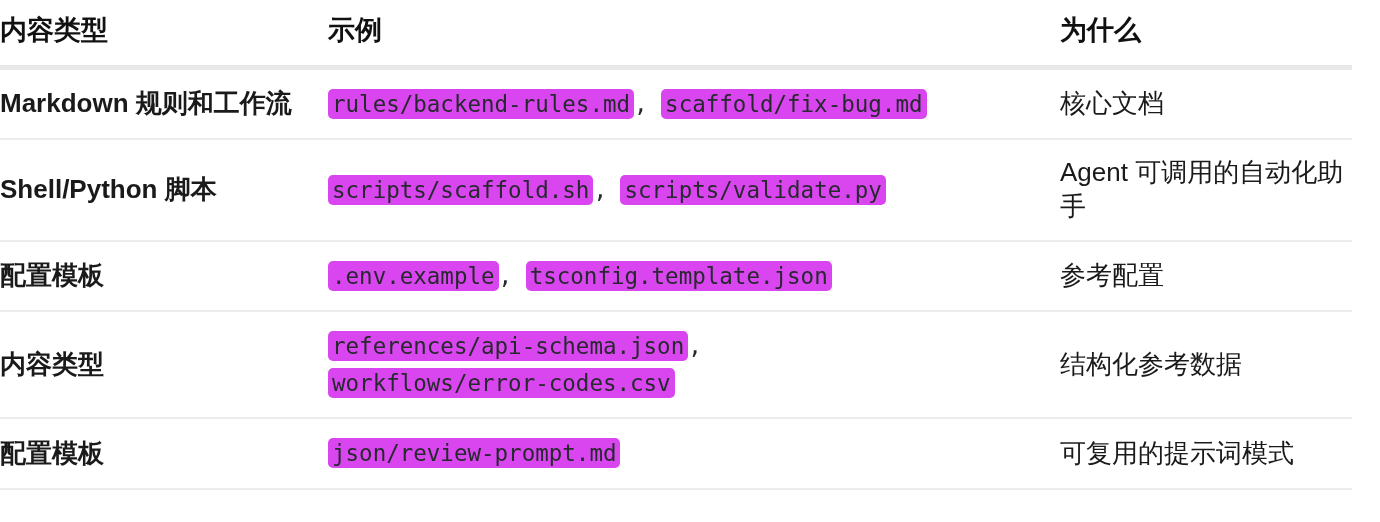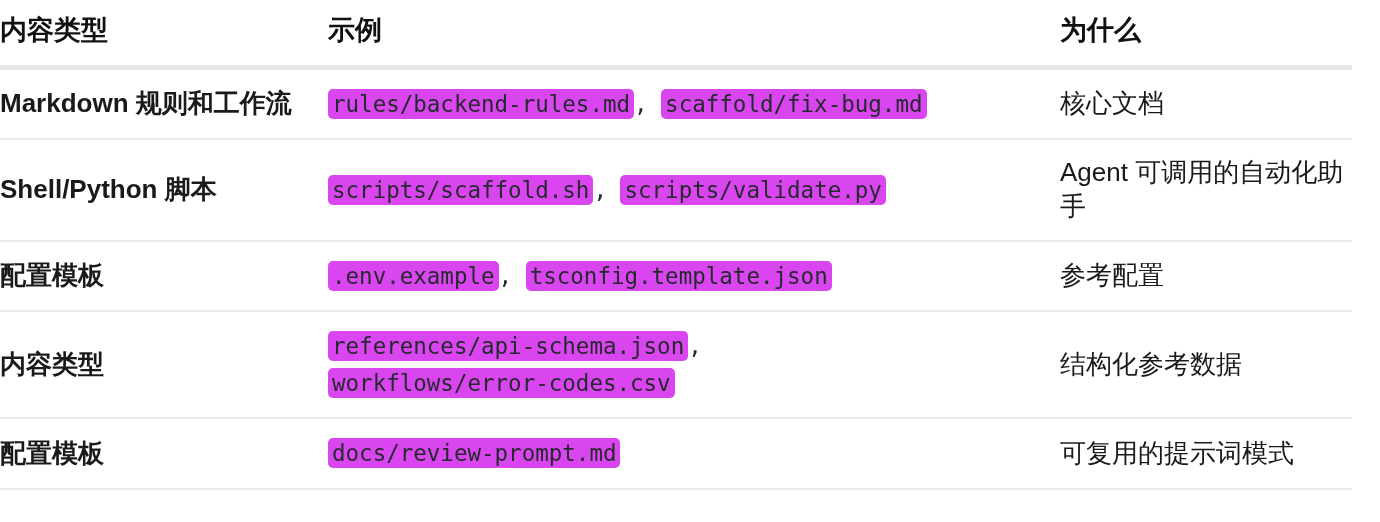--- a/index.html
+++ b/index.html
@@ -134,20 +134,20 @@
           <td class="cell-ex pad-ex">
             <span class="code-line"><code class="inline-code">references/api-schema.json</code><span class="code-sep">,</span></span>
             <span class="code-line"><code class="inline-code">workflows/error-codes.csv</code></span>
           </td>
           <td class="cell-why">
             <span class="why-text">结构化参考数据</span>
           </td>
         </tr>
         <tr>
           <td class="cell-type"><span>配置模板</span></td>
-          <td class="cell-ex pad-ex"><code class="inline-code">docs/review-prompt.md</code></td>
+          <td class="cell-ex pad-ex"><code class="inline-code">json/review-prompt.md</code></td>
           <td class="cell-why">
             <span class="why-text">可复用的提示词模式</span>
           </td>
         </tr>
       </tbody>
   </table>
 </div>
 
 </body></html>

